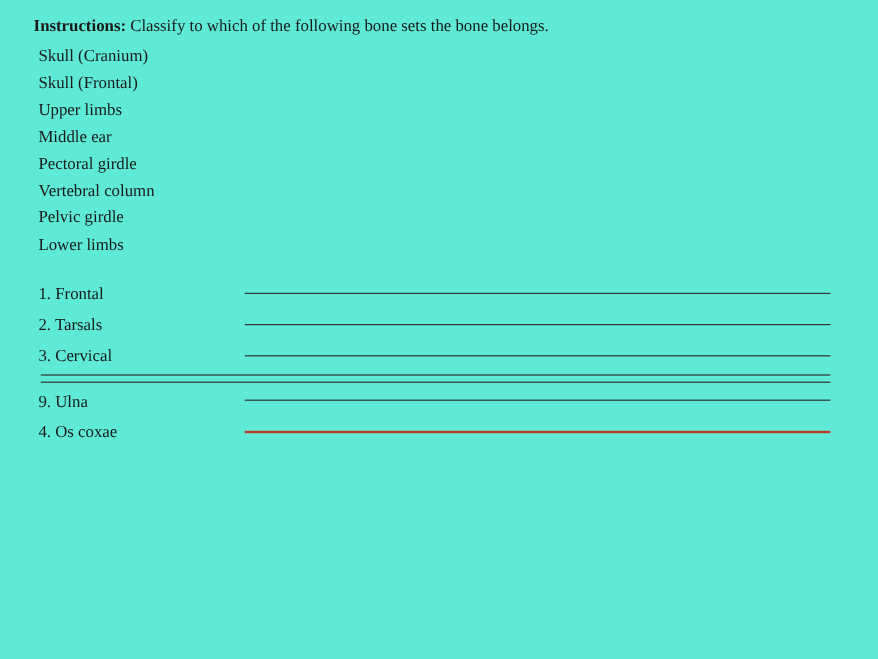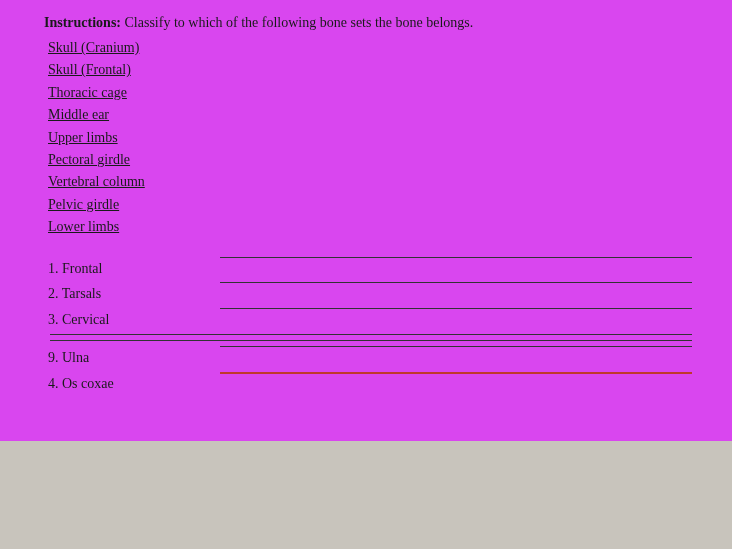--- a/index.html
+++ b/index.html
@@ -13,55 +13,54 @@
       height: 549px;
       background-color: #c8c4bc;
       font-family: Georgia, 'Times New Roman', serif;
       font-size: 14px;
       color: #1a1a1a;
       overflow: hidden;
     }
 
     .page-container {
       width: 732px;
-      height: 441px;
-      background-color: #d946ef;
-      padding: 12px 40px 12px 44px;
+      height: 549px;
+      background-color: #5eead4;
+      padding: 12px 40px 12px 28px;
       position: relative;
     }
 
     .instructions-line {
       margin-bottom: 4px;
       line-height: 1.5;
     }
 
     .instructions-line .bold {
       font-weight: bold;
     }
 
     .bone-set-list {
       list-style: none;
       margin-bottom: 18px;
       margin-left: 4px;
-      text-decoration: underline;
     }
 
     .bone-set-list li {
       line-height: 1.6;
       font-size: 14px;
     }
 
     .question-list {
       list-style: none;
       margin-left: 4px;
     }
 
     .question-item {
       display: flex;
-      align-items: flex-start;
+      align-items: center;
       margin-bottom: 2px;
       line-height: 1.7;
     }
 
     .question-label {
       white-space: nowrap;
       font-size: 14px;
       min-width: 170px;
     }
 
@@ -84,23 +83,22 @@
 
   <p class="instructions-line">
     <span class="bold">Instructions:</span>
     <span> Classify to which of the following bone sets the bone belongs.</span>
   </p>
 
   <ul class="bone-set-list">
 
   <li>Skull (Cranium)</li>
       <li>Skull (Frontal)</li>
-      <li>Thoracic cage</li>
+      <li>Upper limbs</li>
       <li>Middle ear</li>
-      <li>Upper limbs</li>
       <li>Pectoral girdle</li>
       <li>Vertebral column</li>
       <li>Pelvic girdle</li>
       <li>Lower limbs</li>
     </ul>
 
   <ol class="question-list">
 
   <li class="question-item">
         <span class="question-label">1. Frontal</span>

